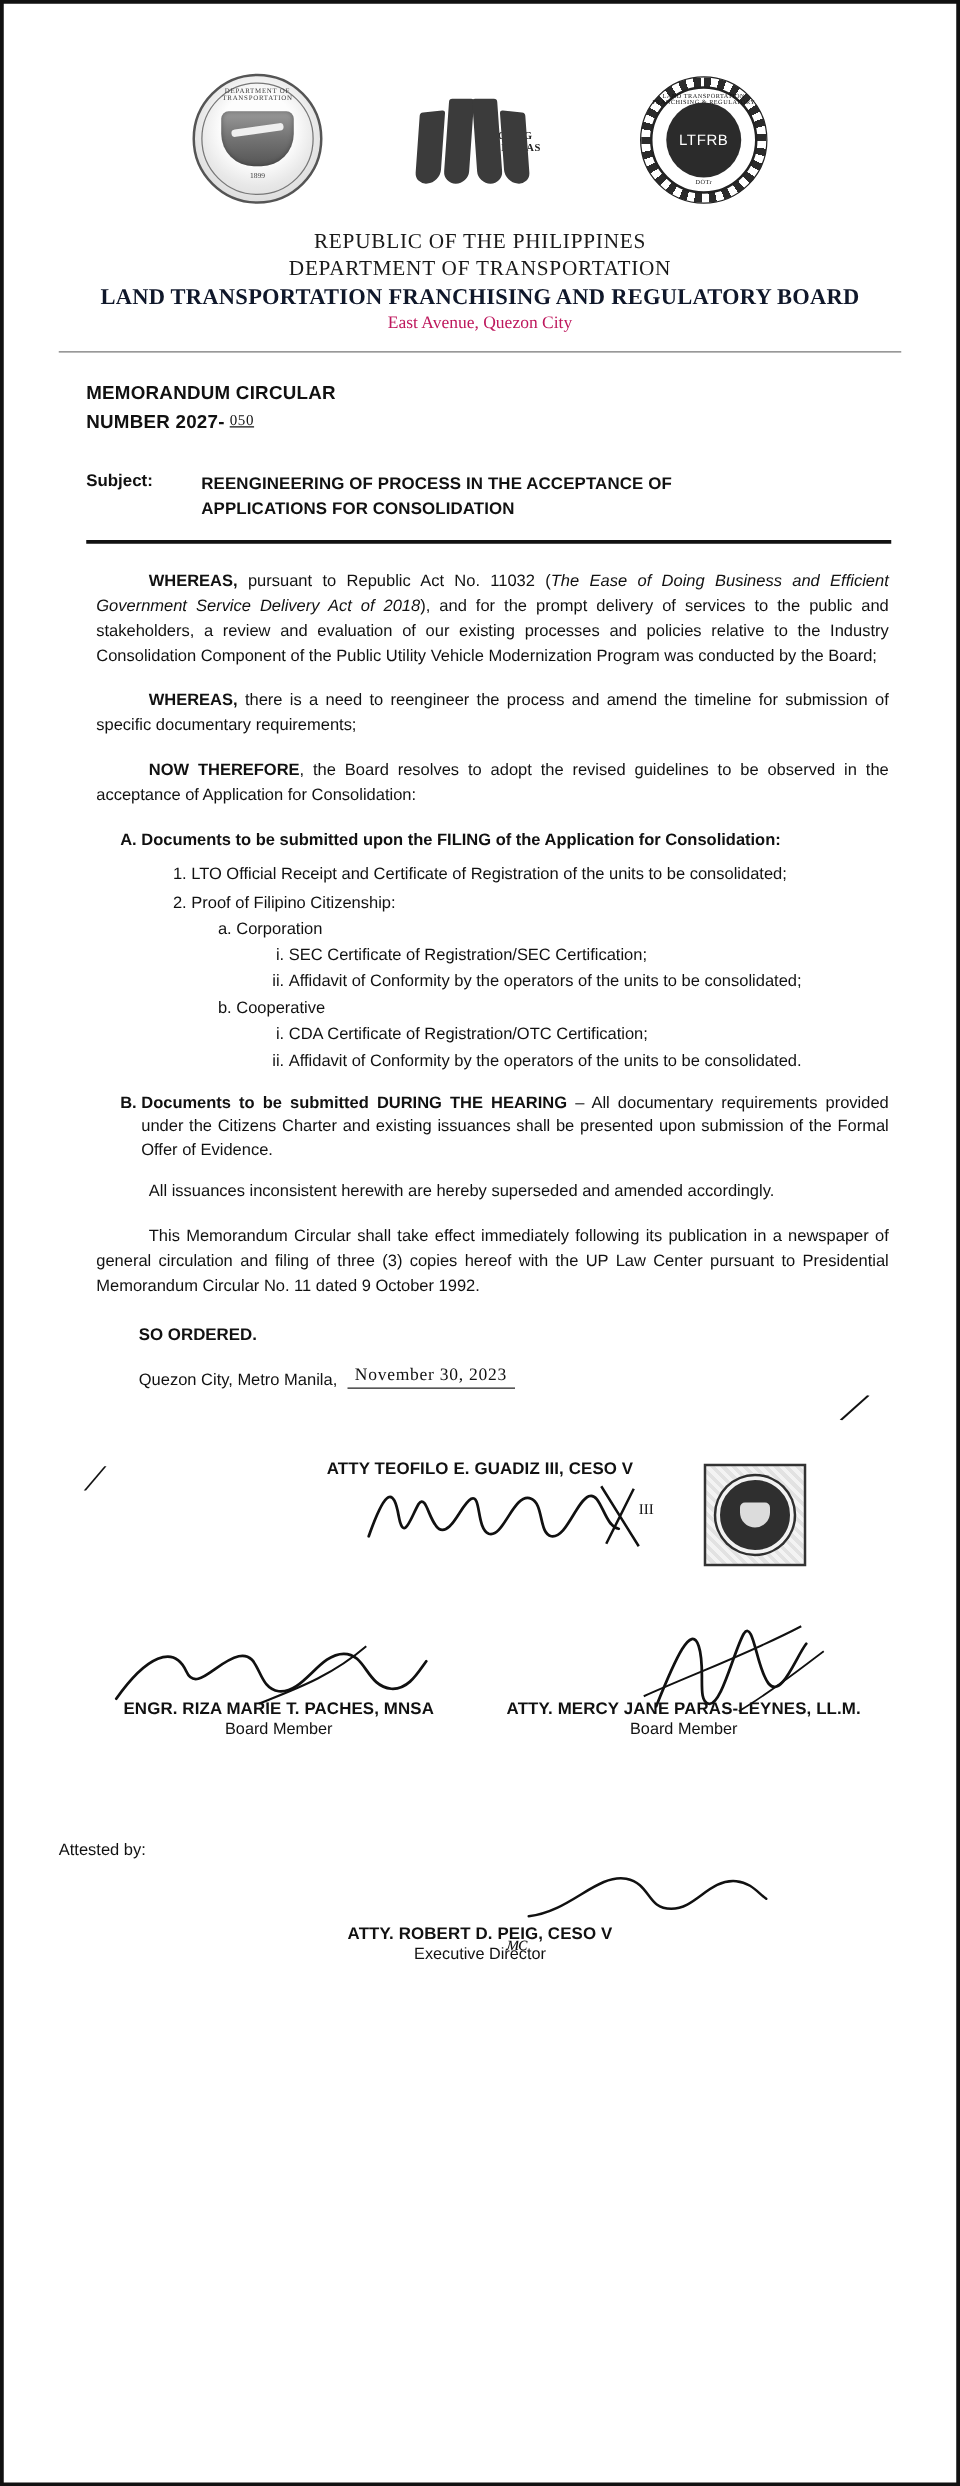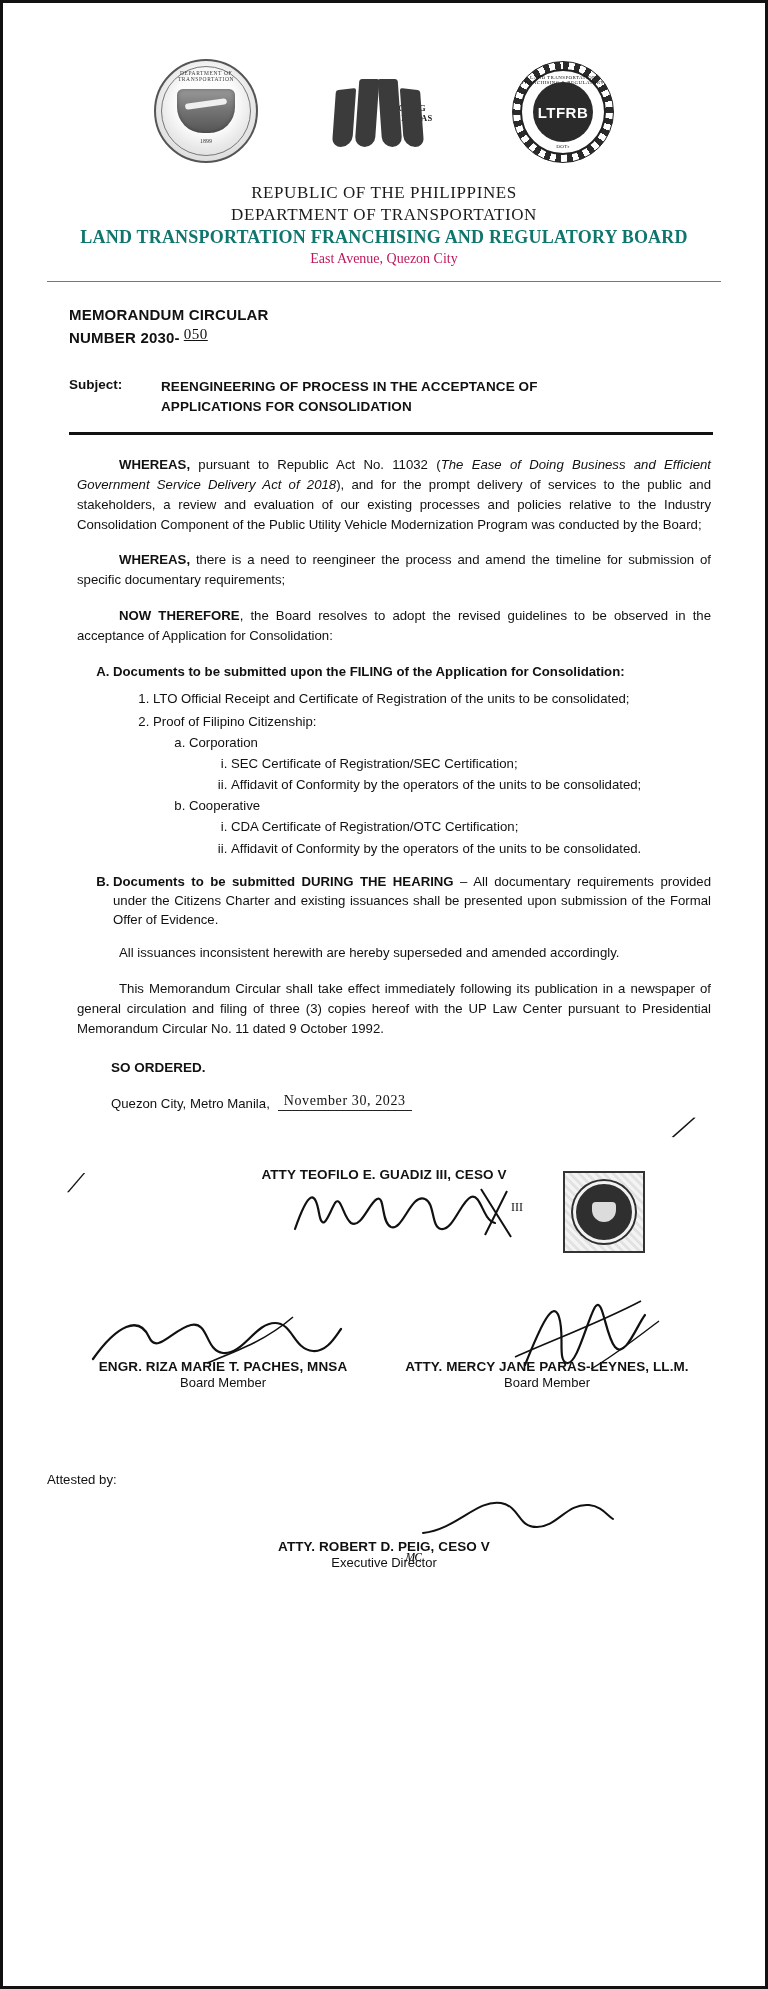--- a/index.html
+++ b/index.html
@@ -160,22 +160,22 @@
     position: absolute;
     top: 20px; left: 20px; right: 20px; bottom: 20px;
     border-radius: 50%;
     background: #2b2b2b;
     display: flex;
     align-items: center;
     justify-content: center;
   }
   .ltfrb-seal .ring2 span {
     color: #fff;
-    font-size: 15px;
-    font-weight: bold;
+    font-size: 12px;
+    font-weight: normal;
     letter-spacing: 0.5px;
     font-family: "Liberation Sans", sans-serif;
   }
   .ltfrb-arc-top, .ltfrb-arc-bottom {
     position: absolute;
     width: 100%;
     text-align: center;
     font-size: 5px;
     color: #111;
     letter-spacing: .4px;
@@ -198,21 +198,21 @@
   .lh2 {
     font-size: 17px;
     letter-spacing: 0.6px;
     color: #1a1a1a;
     margin-top: 2px;
   }
   .lh3 {
     font-size: 18px;
     font-weight: bold;
     letter-spacing: 0.2px;
-    color: #0f766e;
+    color: #0f172a;
     margin-top: 2px;
   }
   .lh4 {
     font-size: 14px;
     margin-top: 3px;
     color: #be185d;
   }
   .rule-thin {
     border: none;
     border-top: 1px solid #777;
@@ -227,21 +227,21 @@
     font-weight: bold;
     line-height: 1.5;
     letter-spacing: .2px;
   }
   .mc-number-line {
     display: flex;
     align-items: flex-end;
     gap: 4px;
   }
   .mc-num {
-    font-size: 15px;
+    font-size: 12px;
     font-family: "Liberation Serif", serif;
     text-decoration: underline;
     font-weight: normal;
     position: relative;
     top: -4px;
     letter-spacing: .5px;
   }
 
   .subject-row {
     display: flex;
@@ -429,21 +429,21 @@
       <div class="lh1">REPUBLIC OF THE PHILIPPINES</div>
       <div class="lh2">DEPARTMENT OF TRANSPORTATION</div>
       <div class="lh3">LAND TRANSPORTATION FRANCHISING AND REGULATORY BOARD</div>
       <div class="lh4">East Avenue, Quezon City</div>
     </div>
     <hr class="rule-thin">
 
     <div class="mc-block">
       <div>MEMORANDUM CIRCULAR</div>
       <div class="mc-number-line">
-        <span>NUMBER 2030-</span>
+        <span>NUMBER 2027-</span>
         <span class="mc-num">050</span>
       </div>
     </div>
 
     <div class="subject-row">
       <div class="subject-label">Subject:</div>
       <div class="subject-text">
         <div>REENGINEERING OF PROCESS IN THE ACCEPTANCE OF</div>
         <div>APPLICATIONS FOR CONSOLIDATION</div>
       </div>

